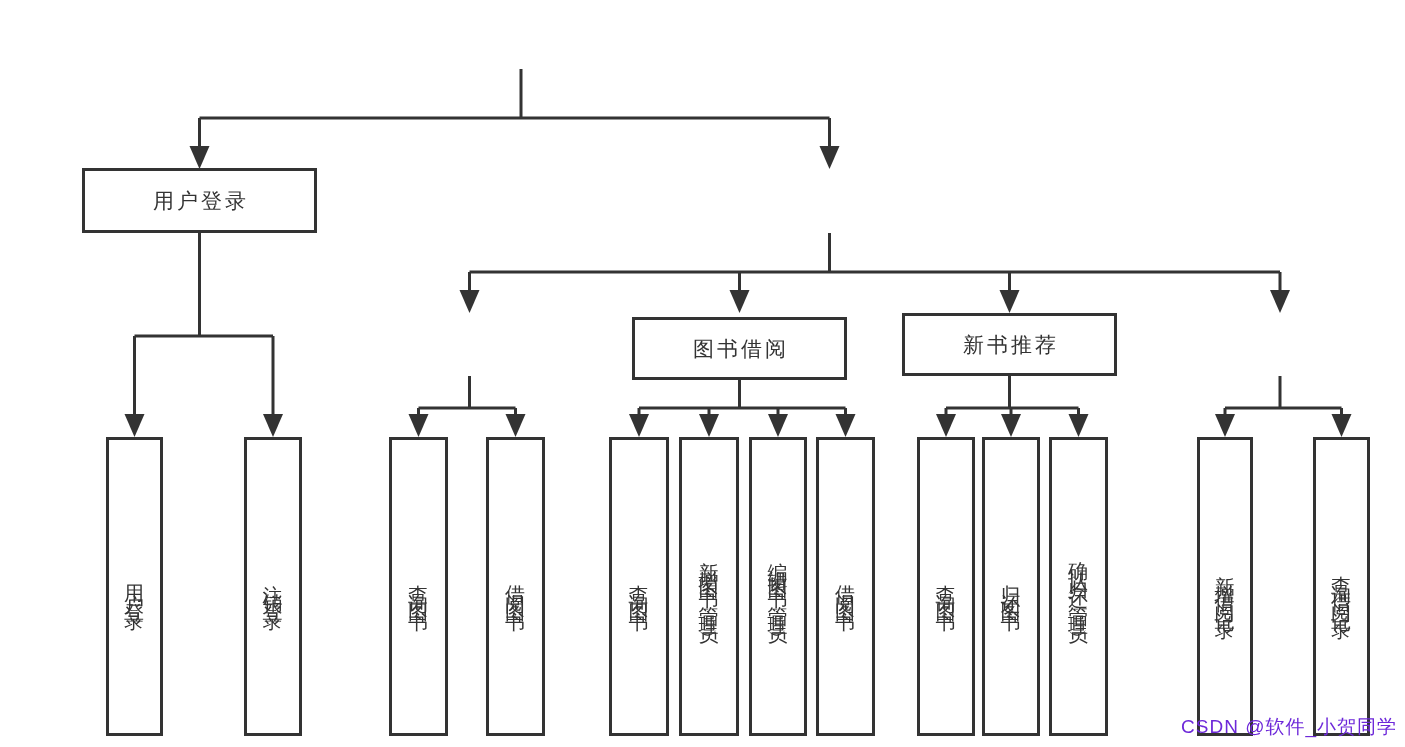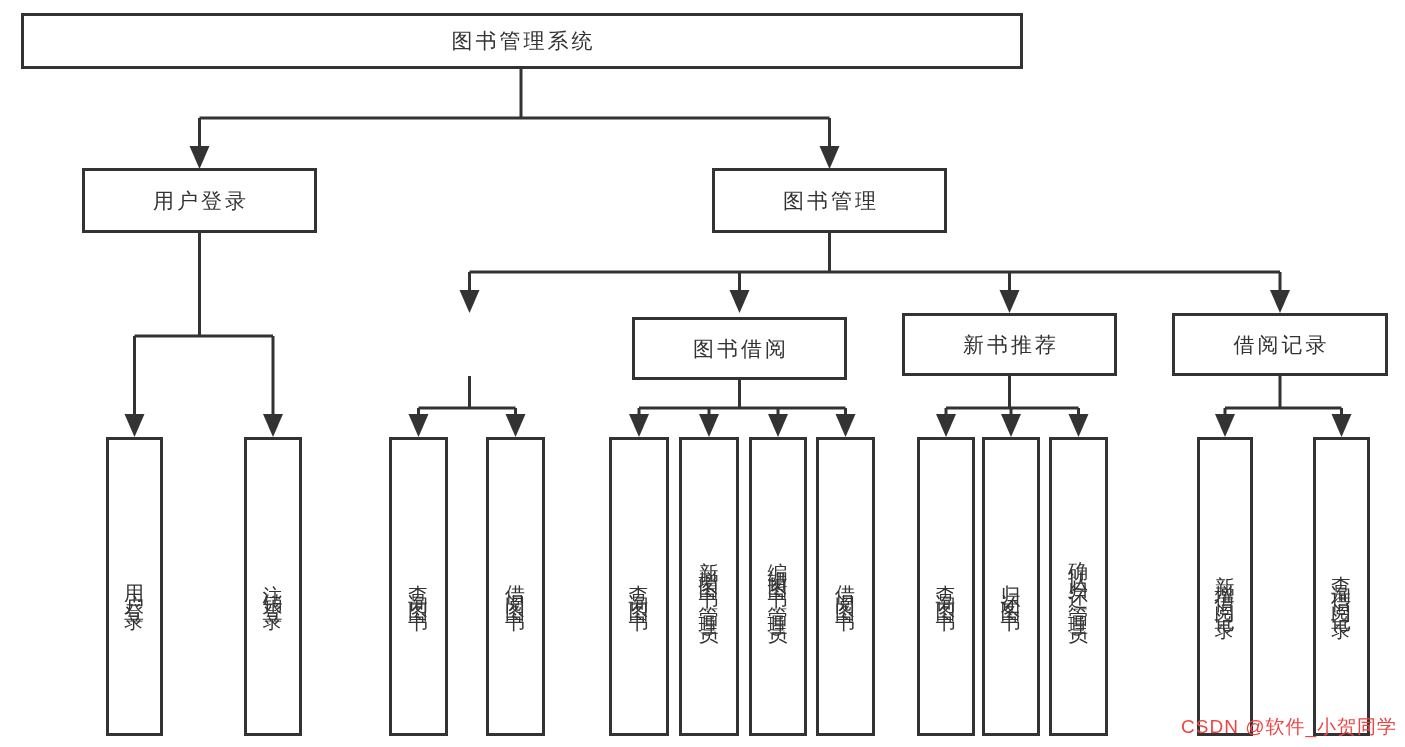--- a/index.html
+++ b/index.html
@@ -14,21 +14,21 @@
   }
   .node.h span{
     font-size:21px;letter-spacing:3px;text-indent:3px;color:#333333;white-space:nowrap;
   }
   .node.v span{
     writing-mode:vertical-rl;text-orientation:mixed;
     font-size:20px;line-height:1;letter-spacing:9px;color:#333333;
   }
   .watermark{
     position:absolute;top:714px;right:8px;z-index:5;
-    font-size:19px;color:#ef4444;letter-spacing:1px;white-space:nowrap;
+    font-size:19px;color:#6d28d9;letter-spacing:1px;white-space:nowrap;
   }
 </style>
 </head>
 <body>
 
 <div class="canvas">
 
   <svg class="connector-svg" viewBox="0 0 1405 747" xmlns="http://www.w3.org/2000/svg">
     <g stroke="#333333" stroke-width="3" fill="none">
       <path d="M521,69 V118"></path>
@@ -111,39 +111,30 @@
       <path d="M1225,408 H1341.5"></path>
       <path d="M1225,408 V418"></path>
       <path d="M1341.5,408 V418"></path>
     </g>
     <g fill="#333333" stroke="none">
       <polygon points="1215,414 1235,414 1225,437"></polygon>
       <polygon points="1331.5,414 1351.5,414 1341.5,437"></polygon>
     </g>
   </svg>
 
-  <div class="node h" style="left:21px;top:13px;width:1002px;height:56px">
-    <span>图书管理系统</span>
-  </div>
 
   <div class="node h" style="left:82px;top:168px;width:235px;height:65px">
     <span>用户登录</span>
-  </div>
-  <div class="node h" style="left:712px;top:168px;width:235px;height:65px">
-    <span>图书管理</span>
   </div>
 
   <div class="node h" style="left:632px;top:317px;width:215px;height:63px">
     <span>图书借阅</span>
   </div>
   <div class="node h" style="left:902px;top:313px;width:215px;height:63px">
     <span>新书推荐</span>
-  </div>
-  <div class="node h" style="left:1172px;top:313px;width:216px;height:63px">
-    <span>借阅记录</span>
   </div>
 
   <div class="node v" style="left:106px;top:437px;width:57px;height:299px">
     <span>用户登录</span>
   </div>
   <div class="node v" style="left:244px;top:437px;width:58px;height:299px">
     <span>注销登录</span>
   </div>
 
   <div class="node v" style="left:389px;top:437px;width:59px;height:299px">

